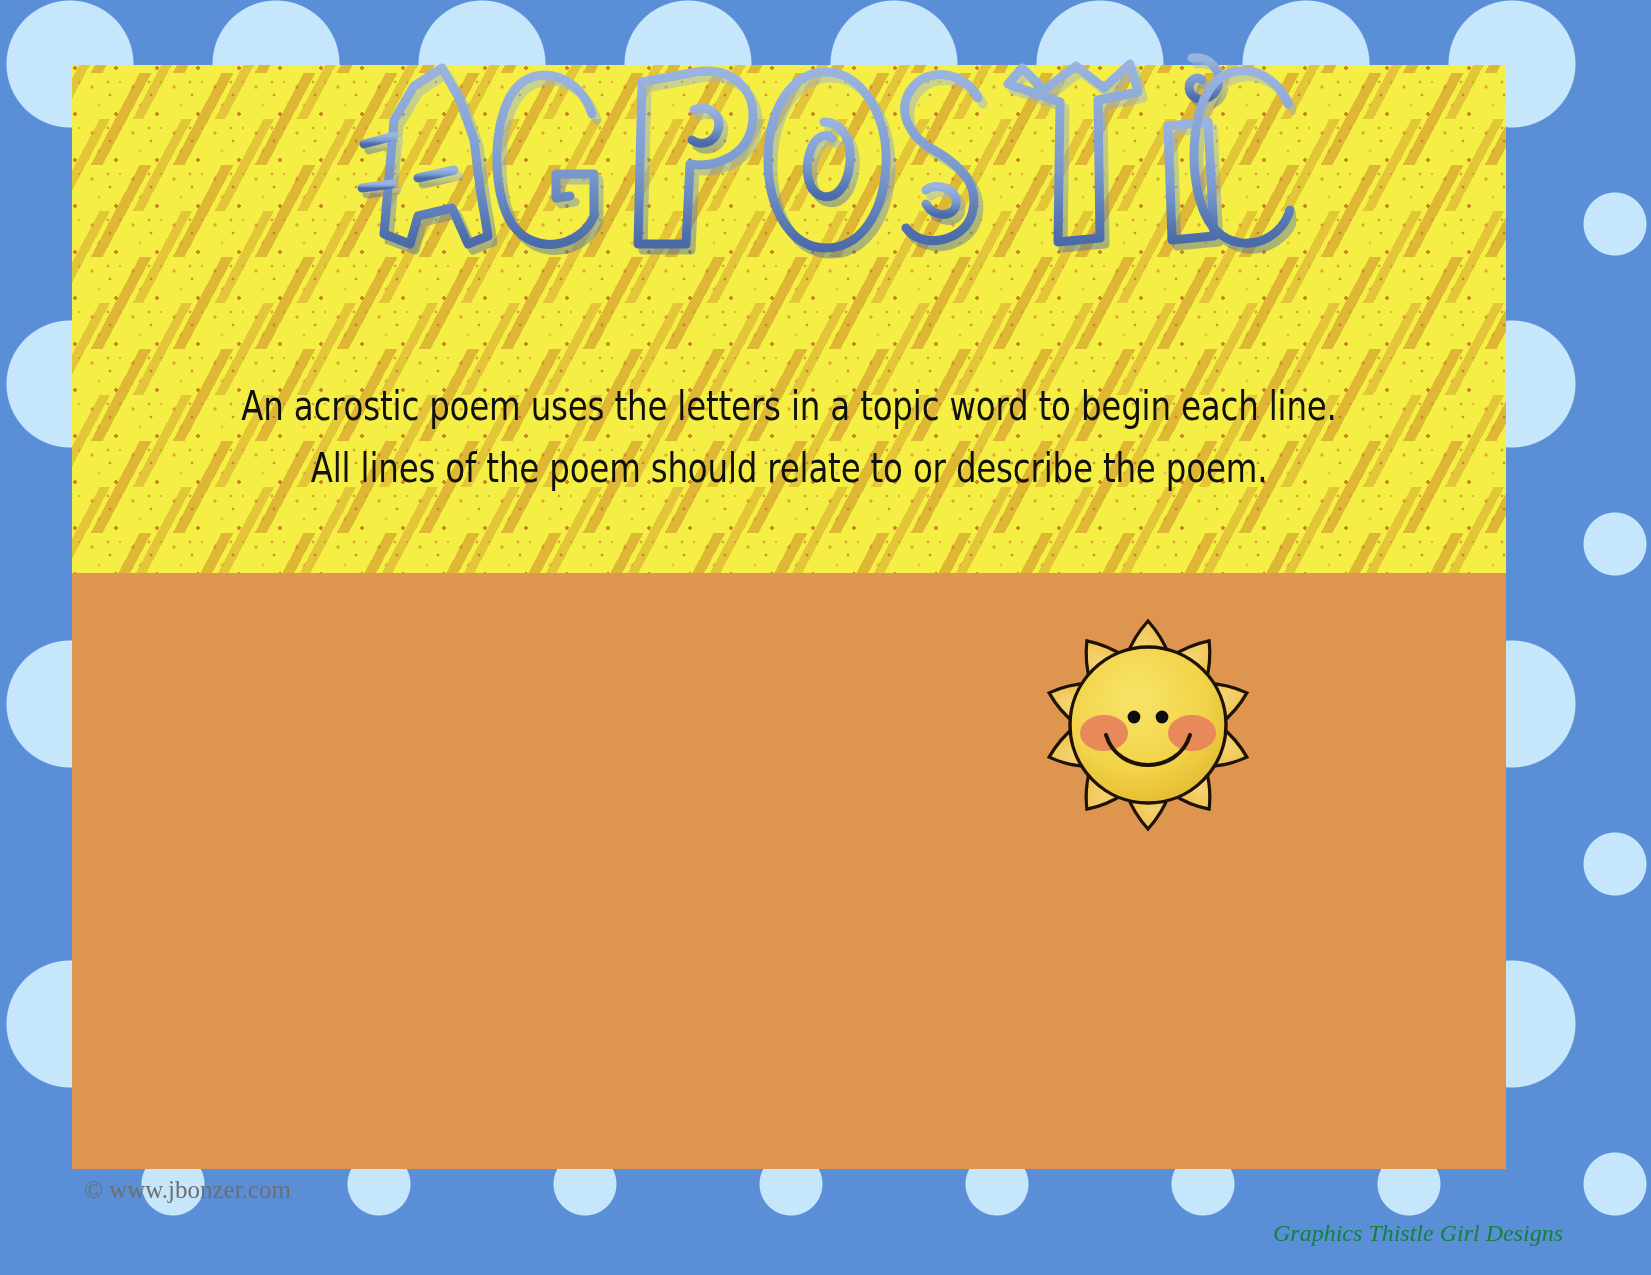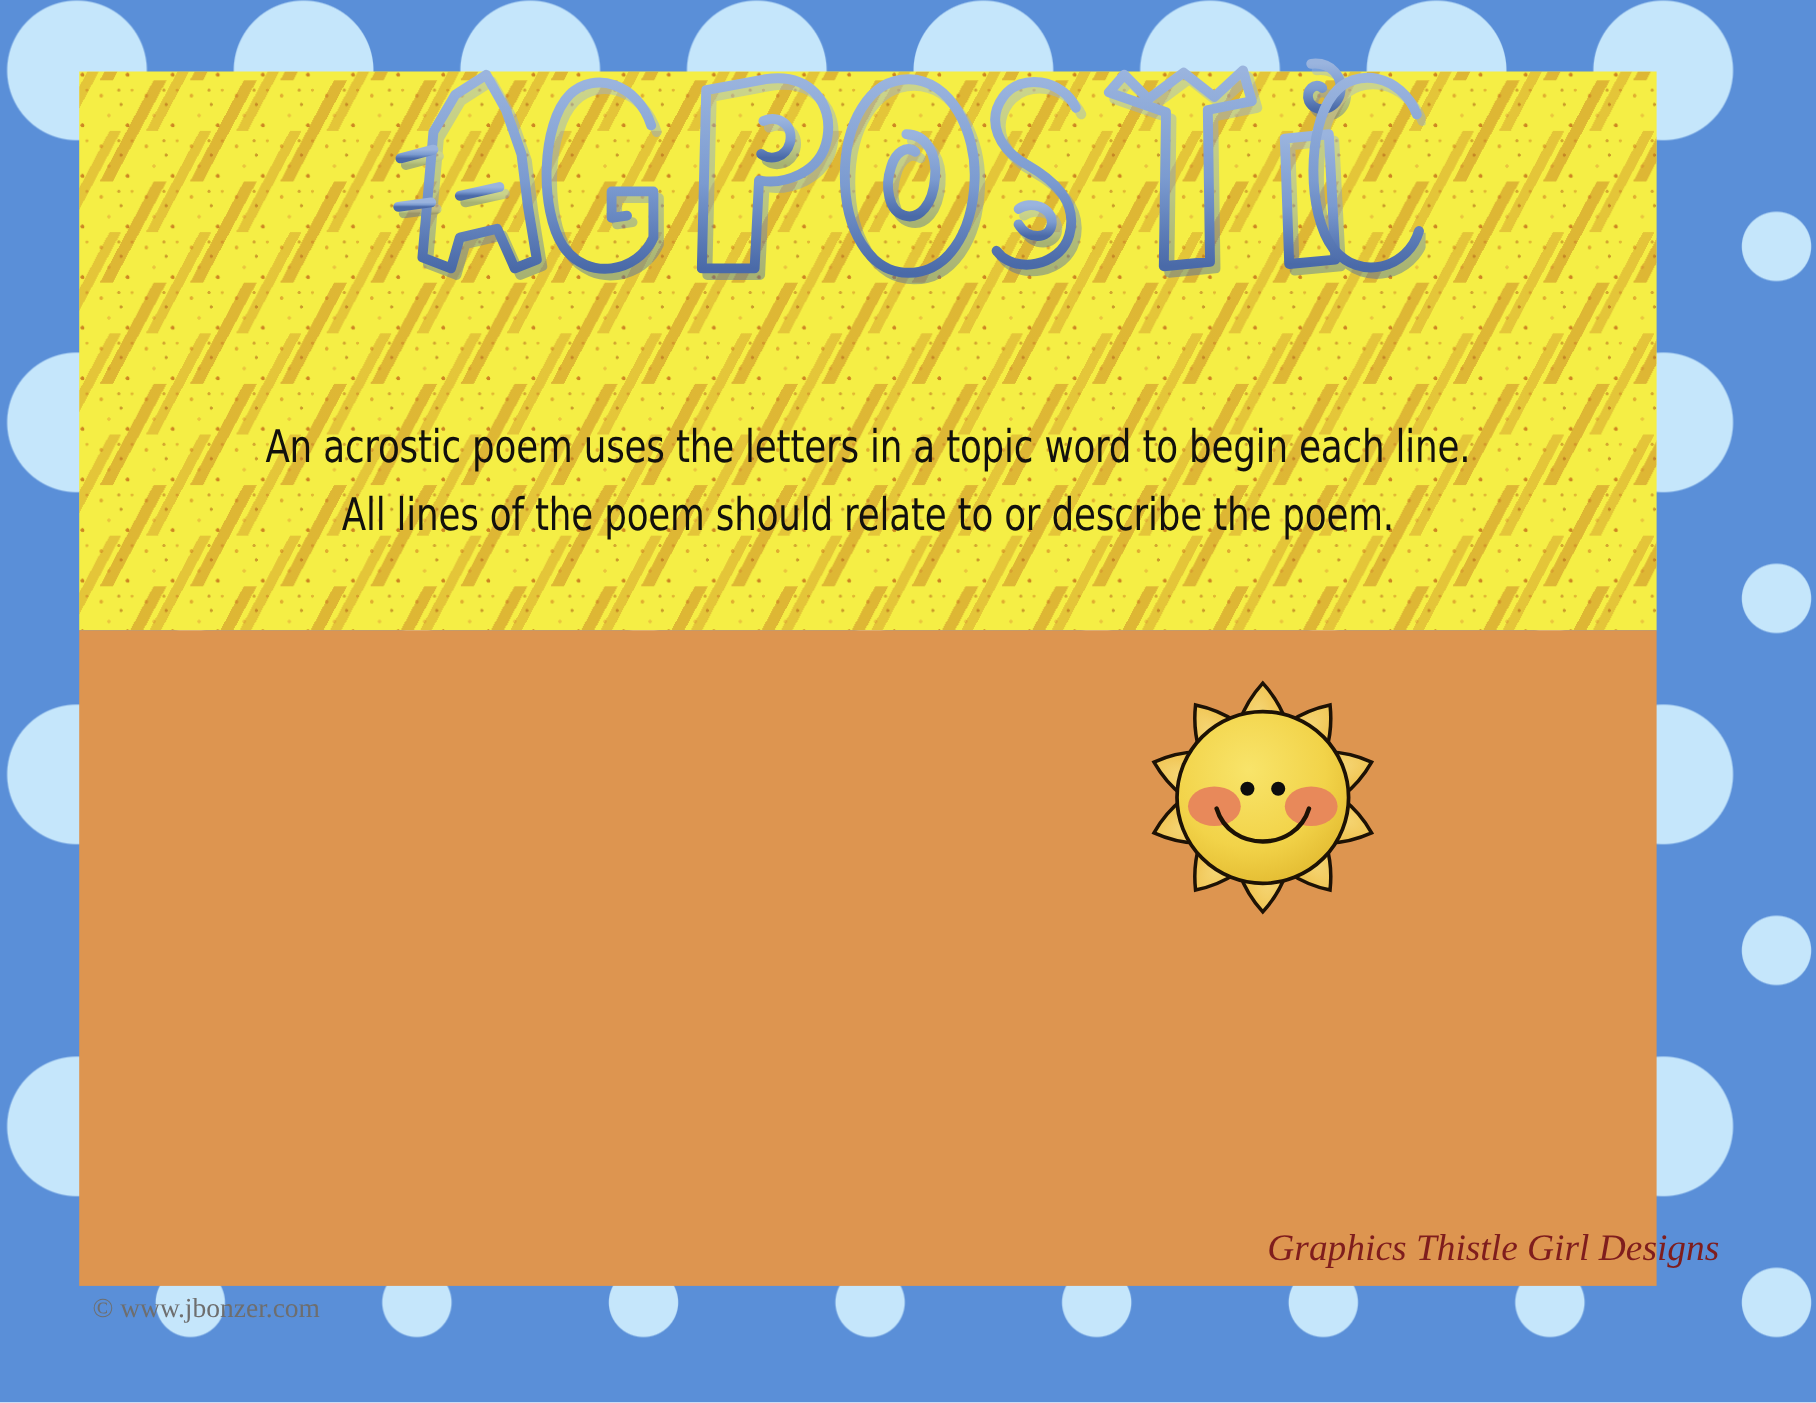--- a/index.html
+++ b/index.html
@@ -154,25 +154,25 @@
     left: 84px;
     top: 1176px;
     font-family: "Liberation Serif", "DejaVu Serif", serif;
     font-size: 25px;
     color: #6e6e6e;
     white-space: nowrap;
   }
   .footer-right {
     position: absolute;
     right: 88px;
-    top: 1116px;
+    top: 1220px;
     font-family: "Liberation Serif", "DejaVu Serif", serif;
     font-style: italic;
-    font-size: 34px;
-    color: #7f1d1d;
+    font-size: 24px;
+    color: #15803d;
     white-space: nowrap;
   }
 </style>
 </head>
 <body>
 
 <div id="poster">
 
   <div class="dot-bg">
     <div class="dot-layer dots-large"></div>

